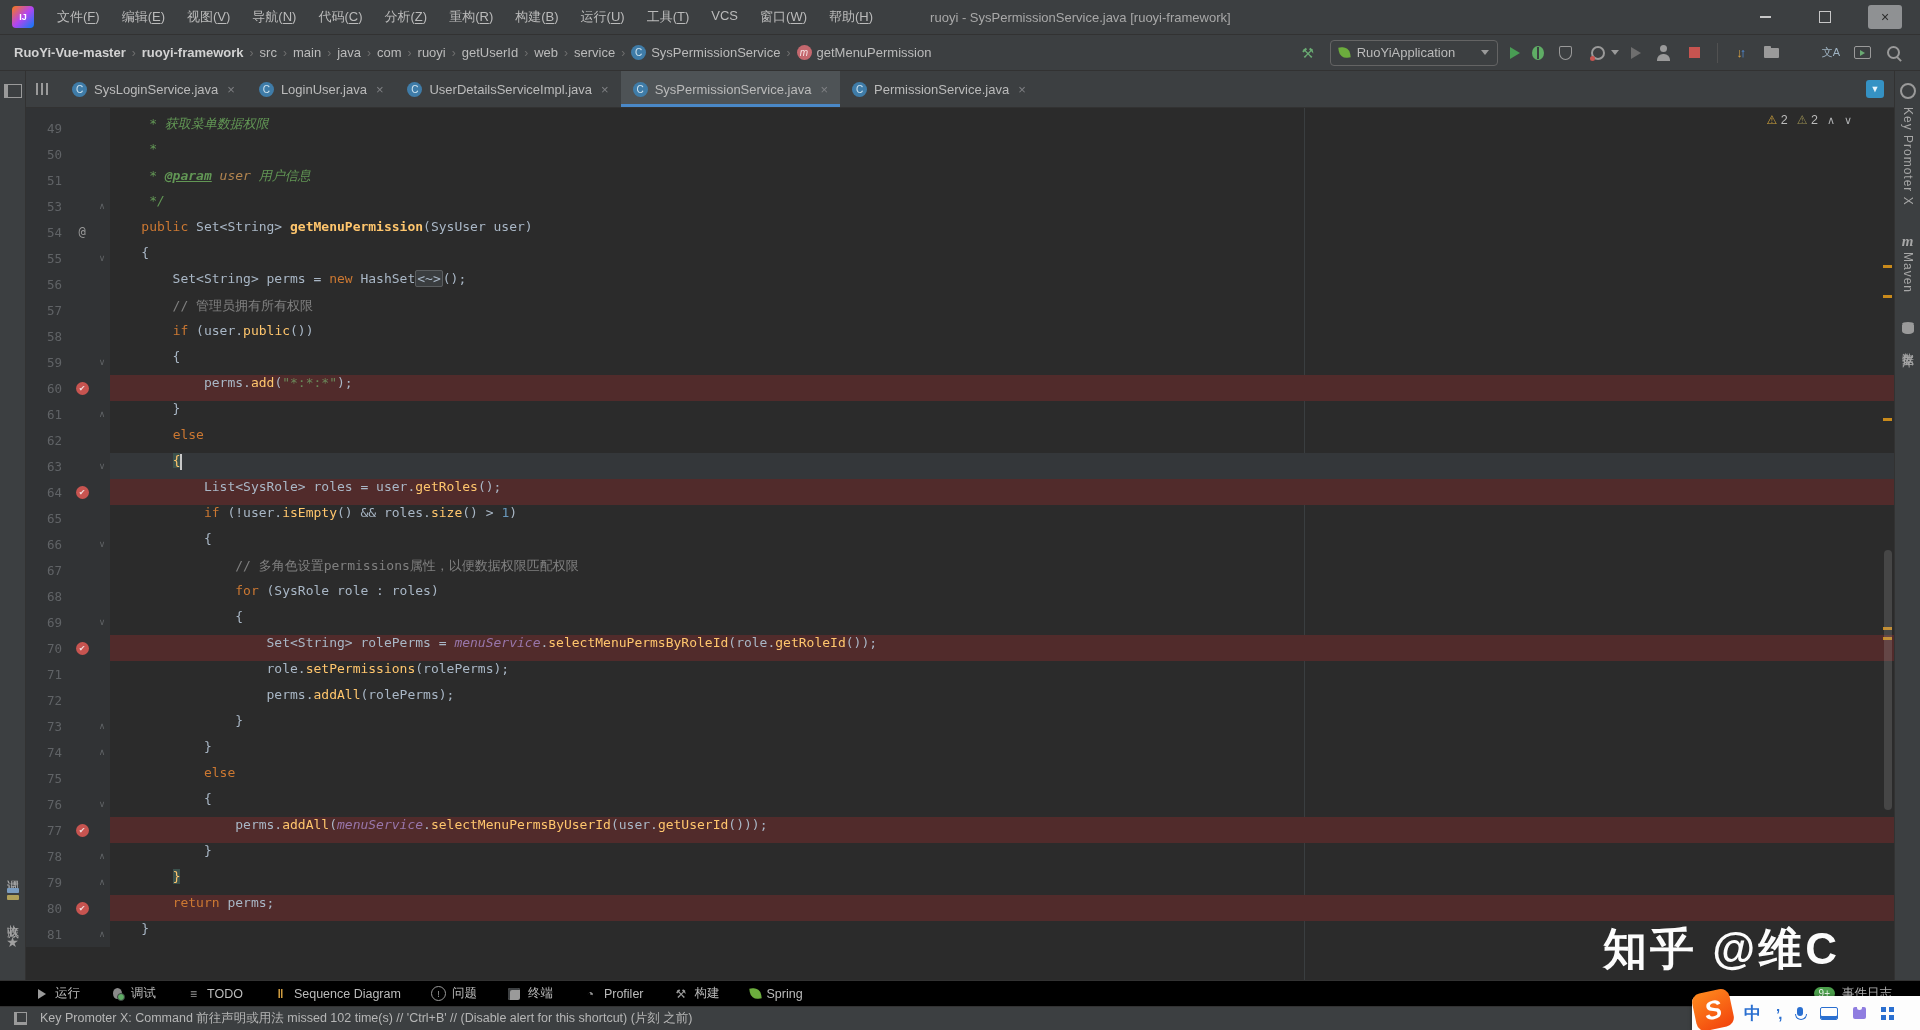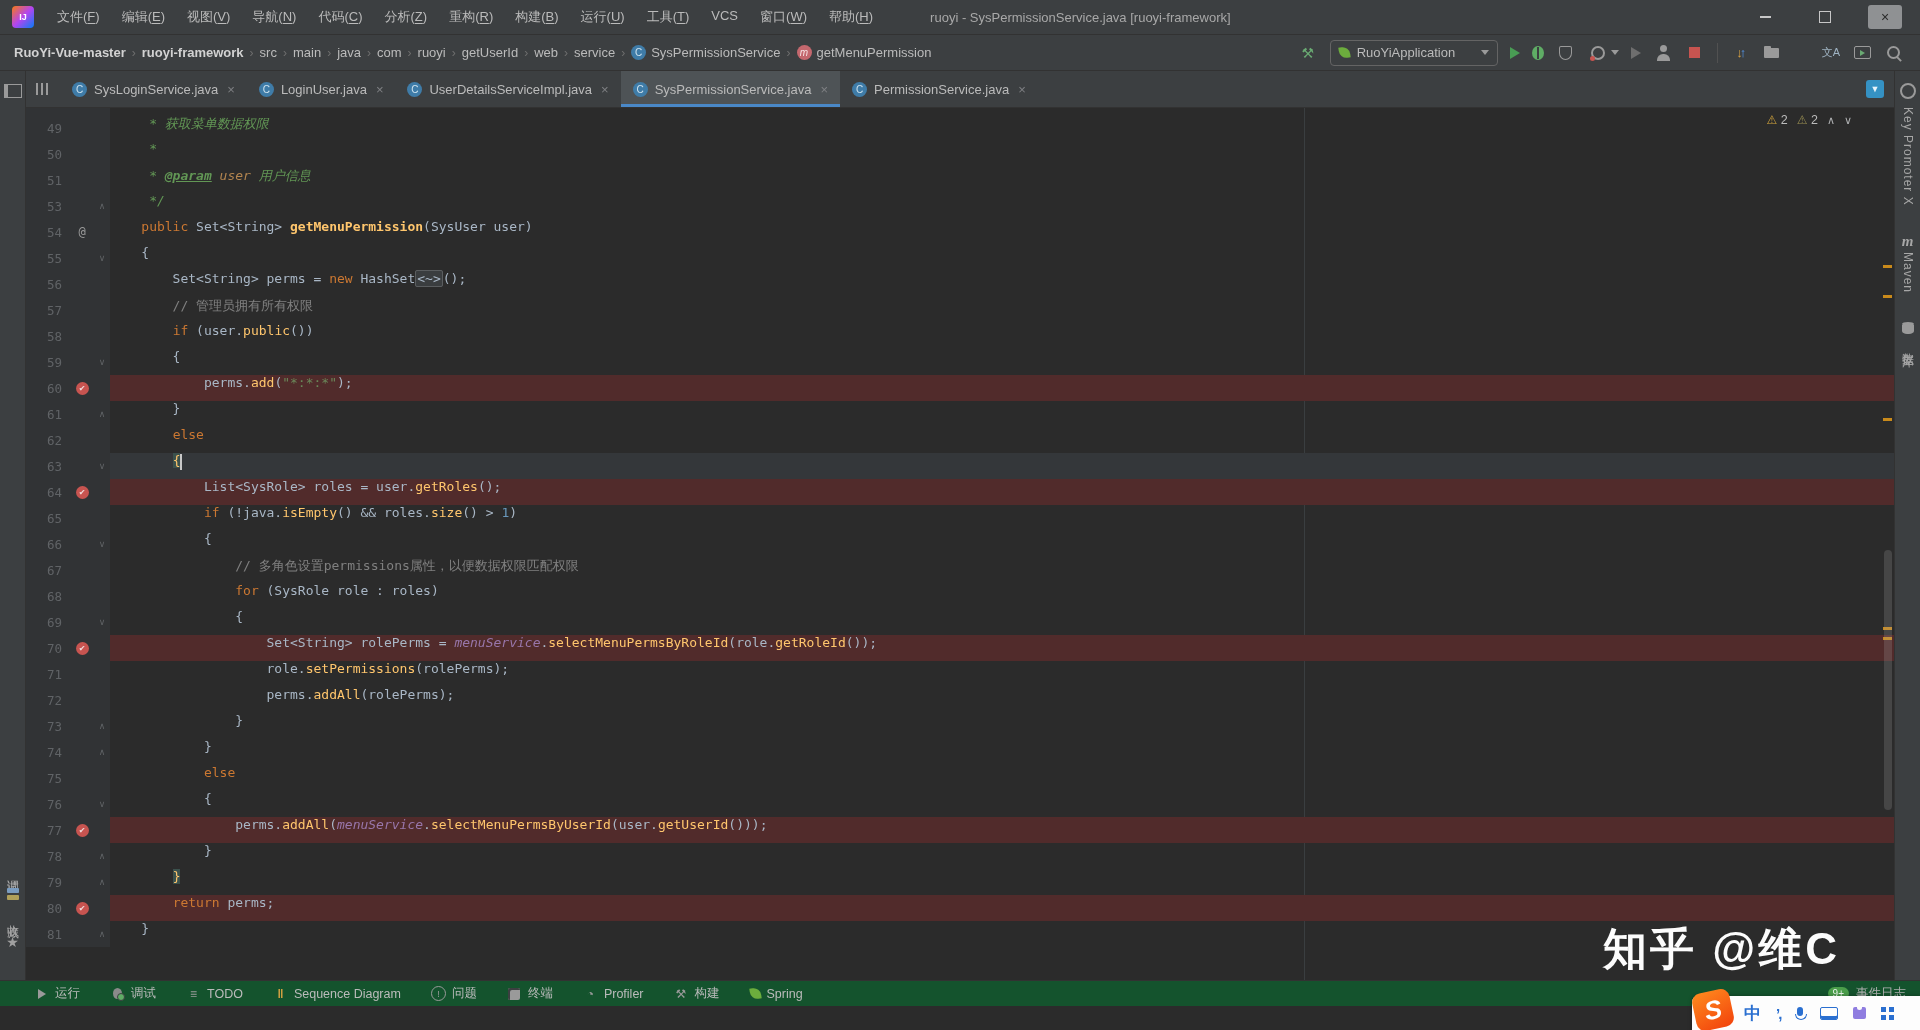--- a/index.html
+++ b/index.html
@@ -137,22 +137,22 @@
     font-size:12.5px; color:#bbbbbb; }
   .warn { color:#d6a73c; font-size:12px; } .warn2 { color:#9c9153; font-size:12px; }
   .chev { color:#afb1b3; font-size:11px; }
   .estripe { position:absolute; top:0; right:0; bottom:0; width:14px; }
   .emark { position:absolute; right:2px; width:9px; height:3px; background:#c98a1b; }
   .sthumb { position:absolute; right:2px; width:8px; background:rgba(170,170,170,.22); border-radius:4px; }
   .watermark { position:absolute; top:812px; right:54px; font-size:44px; font-weight:bold; color:#fcfcfc;
     letter-spacing:3px; z-index:5; font-family:"Liberation Sans", sans-serif; }
 
   
-  .bottombar { height:26px; background:#14532d; border-top:1px solid #323232; display:flex; align-items:center;
-    padding:0 14px 0 34px; gap:30px; flex:none; font-size:12.5px; }
+  .bottombar { height:26px; background:#000000; border-top:1px solid #323232; display:flex; align-items:center;
+    padding:0 28px 0 34px; gap:30px; flex:none; font-size:12.5px; }
   .btool { display:flex; align-items:center; gap:6px; color:#bbbbbb; }
   .bic { display:inline-flex; align-items:center; justify-content:center; width:15px; height:15px;
     color:#9a9a9a; font-size:12px; position:relative; }
   .bic-run::after { content:""; width:0; height:0; border-top:5px solid transparent; border-bottom:5px solid transparent;
     border-left:8px solid #9a9a9a; }
   .bic-bug { }
   .bic-bug::before { content:""; width:9px; height:11px; background:#8a8a8a; border-radius:5px/6px; }
   .bic-bug::after { content:""; position:absolute; right:0; bottom:0; width:6px; height:6px;
     background:#5fad65; border-radius:50%; border:1px solid #3c3f41; }
   .bic-seq { color:#d9a343; font-weight:bold; }
@@ -426,21 +426,21 @@
               <span class="gico">
                 <span class="bp">✔</span>
               </span>
               <span class="fold"></span>
               <pre class="code bg-bp"><span class="t-p">            List&lt;SysRole&gt; roles = user.</span><span class="t-m">getRoles</span><span class="t-p">();</span></pre>
             </div>
             <div class="line">
               <span class="ln">65</span>
               <span class="gico"></span>
               <span class="fold"></span>
-              <pre class="code"><span class="t-p">            </span><span class="t-k">if</span><span class="t-p"> (!java.</span><span class="t-m">isEmpty</span><span class="t-p">() &amp;&amp; roles.</span><span class="t-m">size</span><span class="t-p">() &gt; </span><span class="t-n">1</span><span class="t-p">)</span></pre>
+              <pre class="code"><span class="t-p">            </span><span class="t-k">if</span><span class="t-p"> (!user.</span><span class="t-m">isEmpty</span><span class="t-p">() &amp;&amp; roles.</span><span class="t-m">size</span><span class="t-p">() &gt; </span><span class="t-n">1</span><span class="t-p">)</span></pre>
             </div>
             <div class="line">
               <span class="ln">66</span>
               <span class="gico"></span>
               <span class="fold">∨</span>
               <pre class="code"><span class="t-p">            {</span></pre>
             </div>
             <div class="line">
               <span class="ln">67</span>
               <span class="gico"></span>
@@ -607,20 +607,24 @@
       <span class="btool">
         <span class="leaf"></span>
         <span>Spring</span>
       </span>
       <span class="event-log">
         <span class="ev-badge">9+</span>
         <span>事件日志</span>
       </span>
     </div>
 
+  <div class="statusbar">
+    <span class="ic ic-toolwin"></span>
+    <span>Key Promoter X: Command 前往声明或用法 missed 102 time(s) // 'Ctrl+B' // (Disable alert for this shortcut) (片刻 之前)</span>
+  </div>
 
   <div class="ime">
     <div class="sogou">S</div>
     <span class="ime-zh">中</span>
     <span class="ime-punc">’,</span>
     <span class="ime-mic"></span>
     <span class="ime-kbd"></span>
     <span class="ime-shirt"></span>
     <span class="ime-grid"></span>
   </div>

